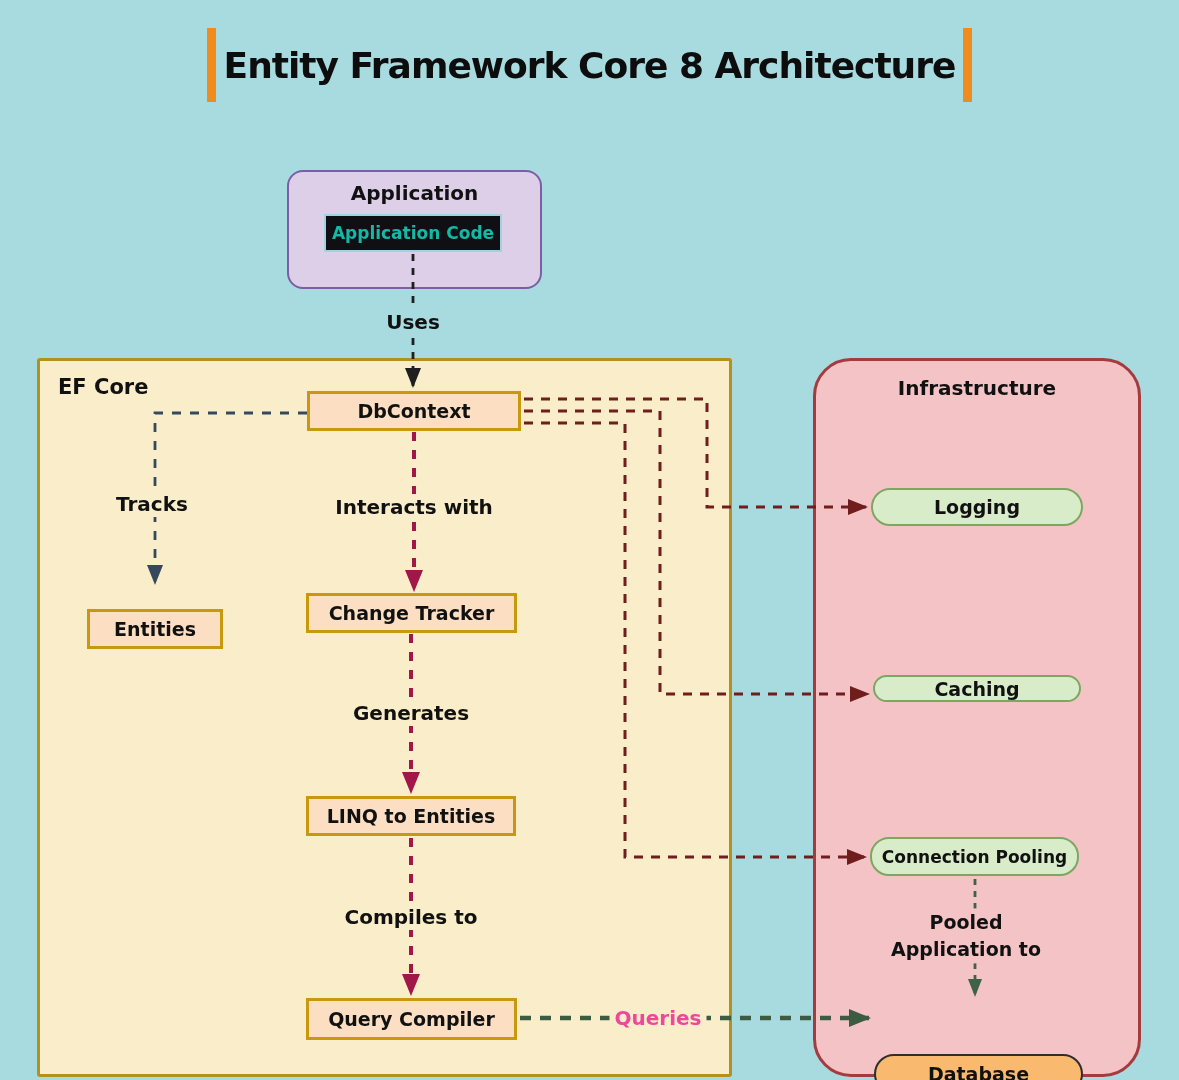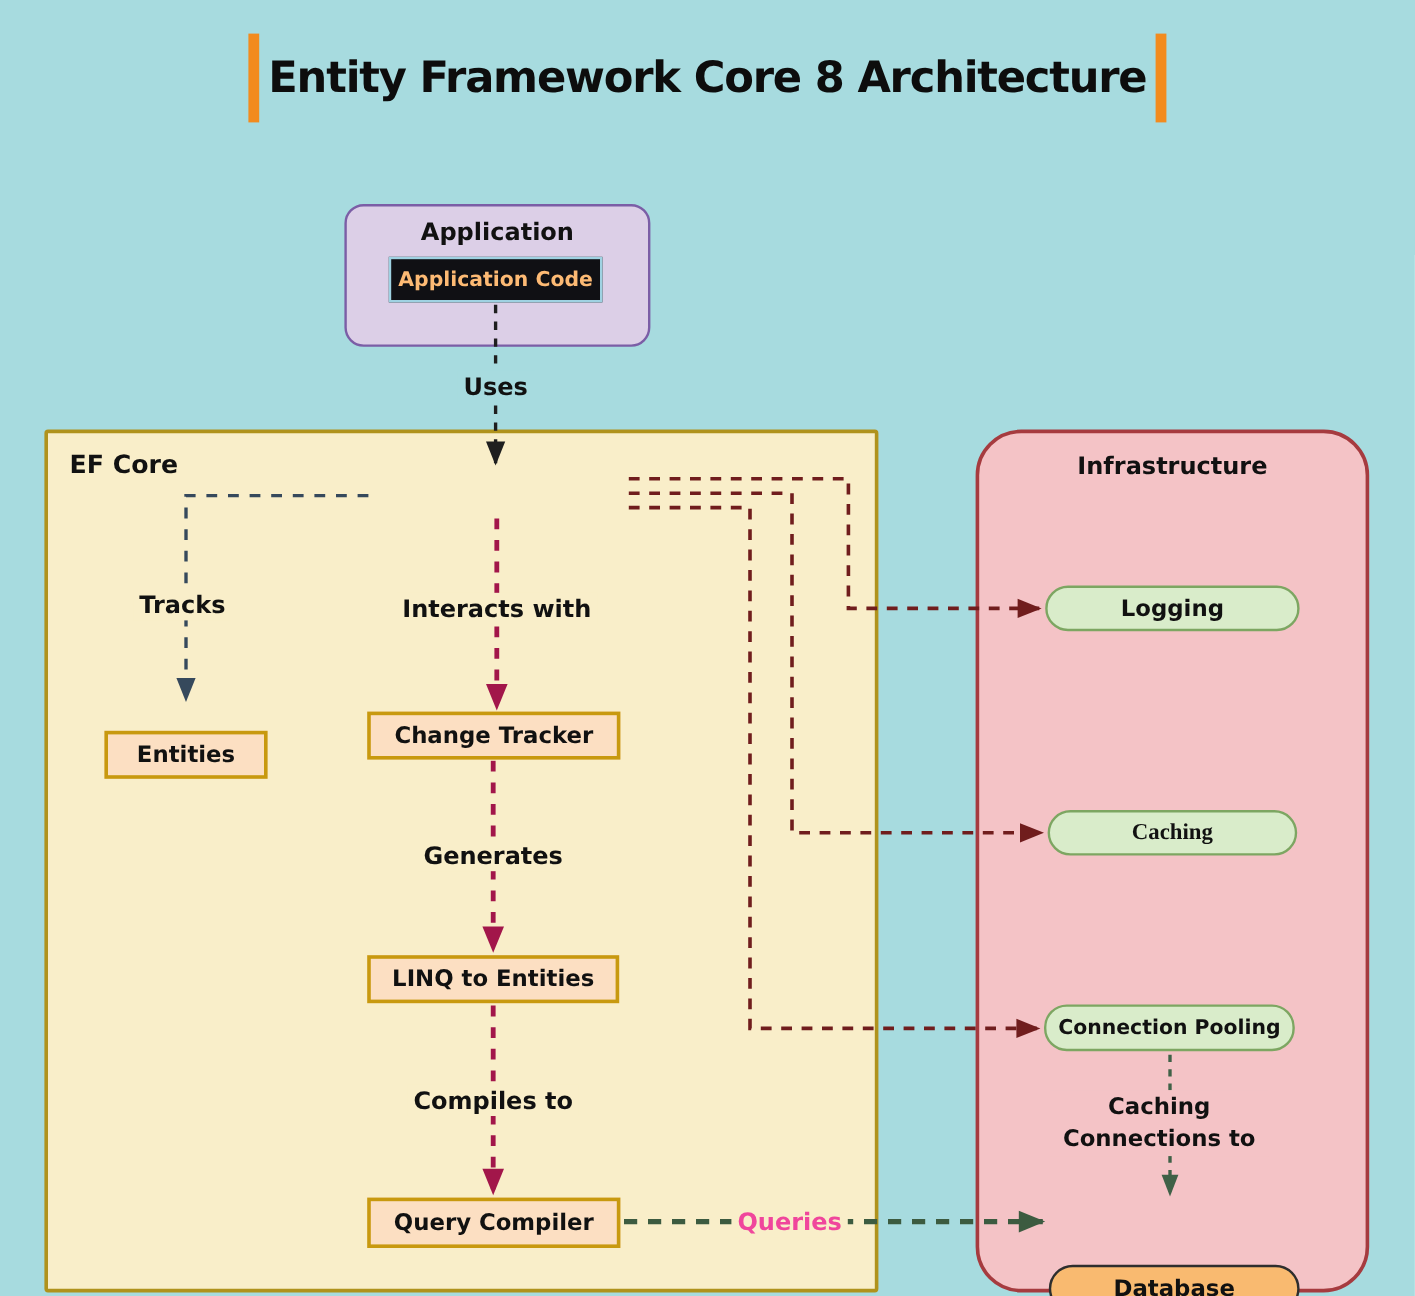--- a/index.html
+++ b/index.html
@@ -42,31 +42,31 @@
   .lbl-infra{left:813px;top:376px;width:328px;text-align:center;}
   
   .node{
     position:absolute;box-sizing:border-box;z-index:4;
     display:flex;align-items:center;justify-content:center;
     font-size:19px;color:#111;white-space:nowrap;
   }
   .peach{background:#fcdfc2;border:3px solid #c8990f;}
   .greenbox{background:#d9ecca;border:2.5px solid #7da662;border-radius:19px;}
   .codebox{
-    background:#101014;border:2px solid #9fd2e2;color:#fdba74;font-size:17px;
+    background:#101014;border:2px solid #9fd2e2;color:#14b8a6;font-size:17px;
   }
   .dbbox{background:#f9ba70;border:2.5px solid #2e2e2e;border-radius:9px;}
   .n-appcode{left:324px;top:214px;width:178px;height:38px;}
   .n-dbcontext{left:307px;top:391px;width:214px;height:40px;}
   .n-entities{left:87px;top:609px;width:136px;height:40px;}
   .n-changetracker{left:306px;top:593px;width:211px;height:40px;}
   .n-linq{left:306px;top:796px;width:210px;height:40px;}
   .n-querycompiler{left:306px;top:998px;width:211px;height:42px;}
   .n-logging{left:871px;top:488px;width:212px;height:38px;}
-  .n-caching{left:873px;top:675px;width:208px;height:38px;font-family:Liberation Serif, serif;}
+  .n-caching{left:873px;top:675px;width:208px;height:27px;}
   .n-pooling{left:870px;top:837px;width:209px;height:39px;font-size:17px;}
   .n-database{left:874px;top:1054px;width:209px;height:40px;border-radius:20px;}
   
   .edges{position:absolute;left:0;top:0;z-index:5;pointer-events:none;}
   
   .edge-label{
     position:absolute;z-index:6;transform:translate(-50%,-50%);
     font-size:20px;color:#111;white-space:nowrap;padding:1px 5px;
   }
   .on-blue{background:#a7dbdf;}
@@ -139,30 +139,31 @@
     <path d="M524,411 L660,411 L660,694 L868,694" fill="none" stroke="#701d1d" stroke-width="3" stroke-dasharray="9 8" marker-end="url(#mk-darkred)"></path>
 
     <path d="M524,423 L625,423 L625,857 L865,857" fill="none" stroke="#701d1d" stroke-width="3" stroke-dasharray="9 8" marker-end="url(#mk-darkred)"></path>
 
     <path d="M520,1018 L869,1018" fill="none" stroke="#3c5b40" stroke-width="4.5" stroke-dasharray="11 9" marker-end="url(#mk-green)"></path>
 
     <path d="M975,879 L975,995" fill="none" stroke="#3f6147" stroke-width="2.8" stroke-dasharray="6 6" marker-end="url(#mk-green-sm)"></path>
   </svg>
 
   <div class="node codebox n-appcode">Application Code</div>
+  <div class="node peach n-dbcontext">DbContext</div>
   <div class="node peach n-entities">Entities</div>
   <div class="node peach n-changetracker">Change Tracker</div>
   <div class="node peach n-linq">LINQ to Entities</div>
   <div class="node peach n-querycompiler">Query Compiler</div>
   <div class="node greenbox n-logging">Logging</div>
   <div class="node greenbox n-caching">Caching</div>
   <div class="node greenbox n-pooling">Connection Pooling</div>
   <div class="node dbbox n-database">Database</div>
 
   <div class="edge-label on-blue el-uses">Uses</div>
   <div class="edge-label on-yellow el-tracks">Tracks</div>
   <div class="edge-label on-yellow el-interacts">Interacts with</div>
   <div class="edge-label on-yellow el-generates">Generates</div>
   <div class="edge-label on-yellow el-compiles">Compiles to</div>
   <div class="edge-label on-yellow el-queries">Queries</div>
-  <div class="edge-label on-pink el-pooled">Caching Connections to</div>
+  <div class="edge-label on-pink el-pooled">Pooled Application to</div>
 
 </div>
 
 </body></html>

